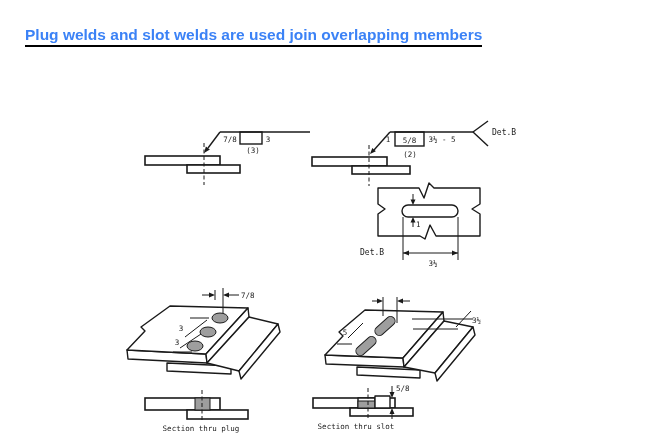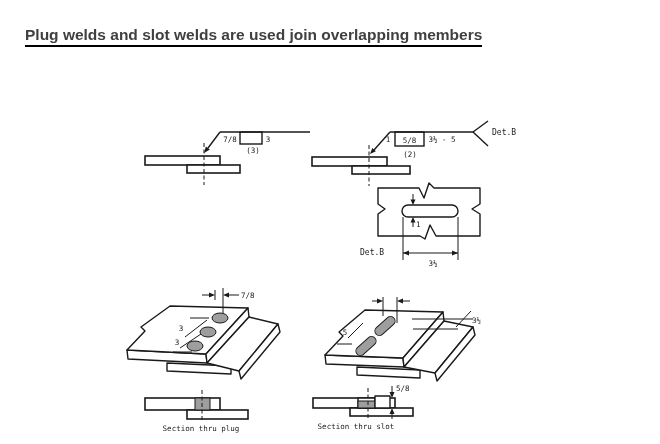--- a/index.html
+++ b/index.html
@@ -2,21 +2,21 @@
 <html style="--line: #1a1a1a; --weld: #9e9e9e;"><head>
 <meta charset="utf-8">
 <style>
   html,body { margin:0; padding:0; background:#fff; }
   .page {
     position:relative; width:660px; height:444px; background:#fff;
     font-family:"Liberation Sans", sans-serif; overflow:hidden;
   }
   .title {
     position:absolute; left:25px; top:26px; margin:0;
-    font-size:15.5px; font-weight:bold; color:#404040;
+    font-size:15.5px; font-weight:bold; color:#3b82f6;
     border-bottom:2px solid #000; padding-bottom:1px; display:inline-block;
     font-family:"Liberation Sans", sans-serif;
   }
   svg { position:absolute; overflow:visible; }
   svg text {
     font-family:"DejaVu Sans Mono", monospace;
     font-size:7.5px; fill:var(--line);
   }
   .ln   { stroke:var(--line); stroke-width:1.4; fill:none; stroke-linecap:butt; }
   .thin { stroke:var(--line); stroke-width:1;   fill:none; }

